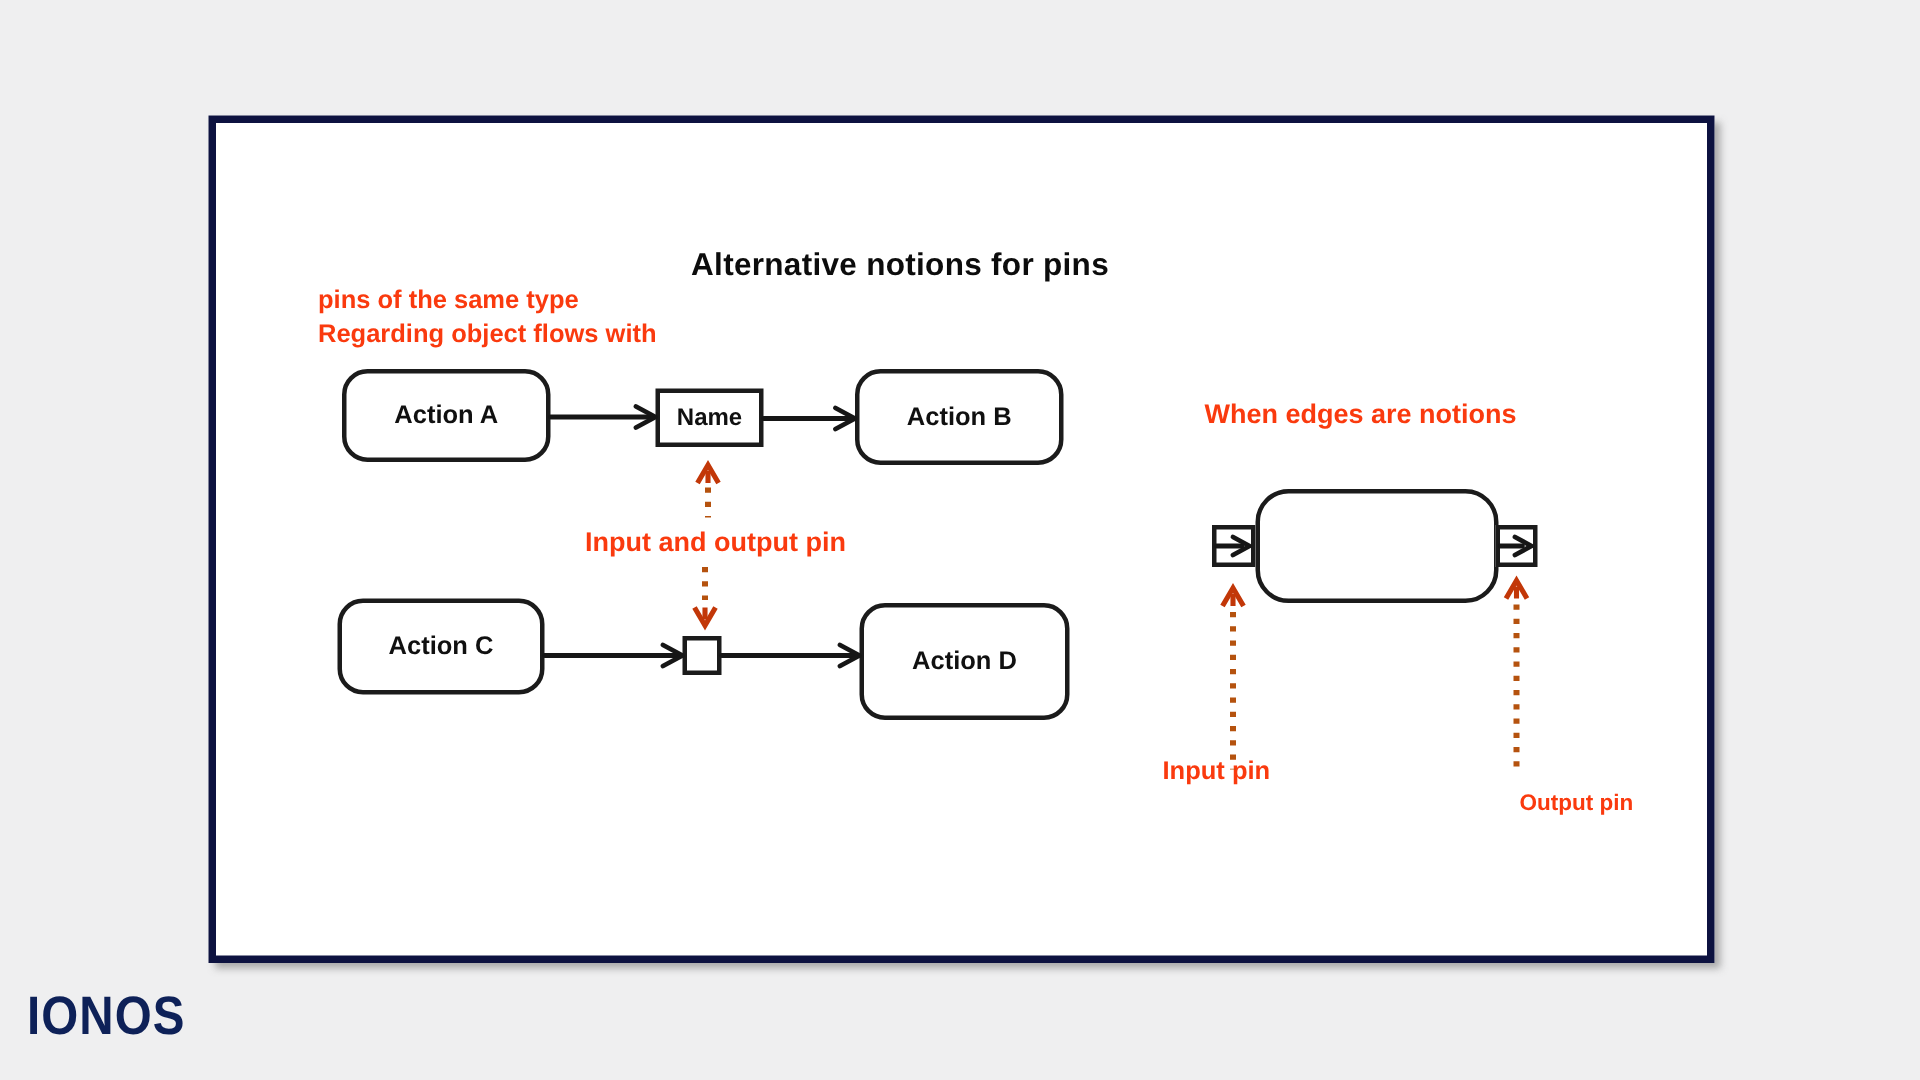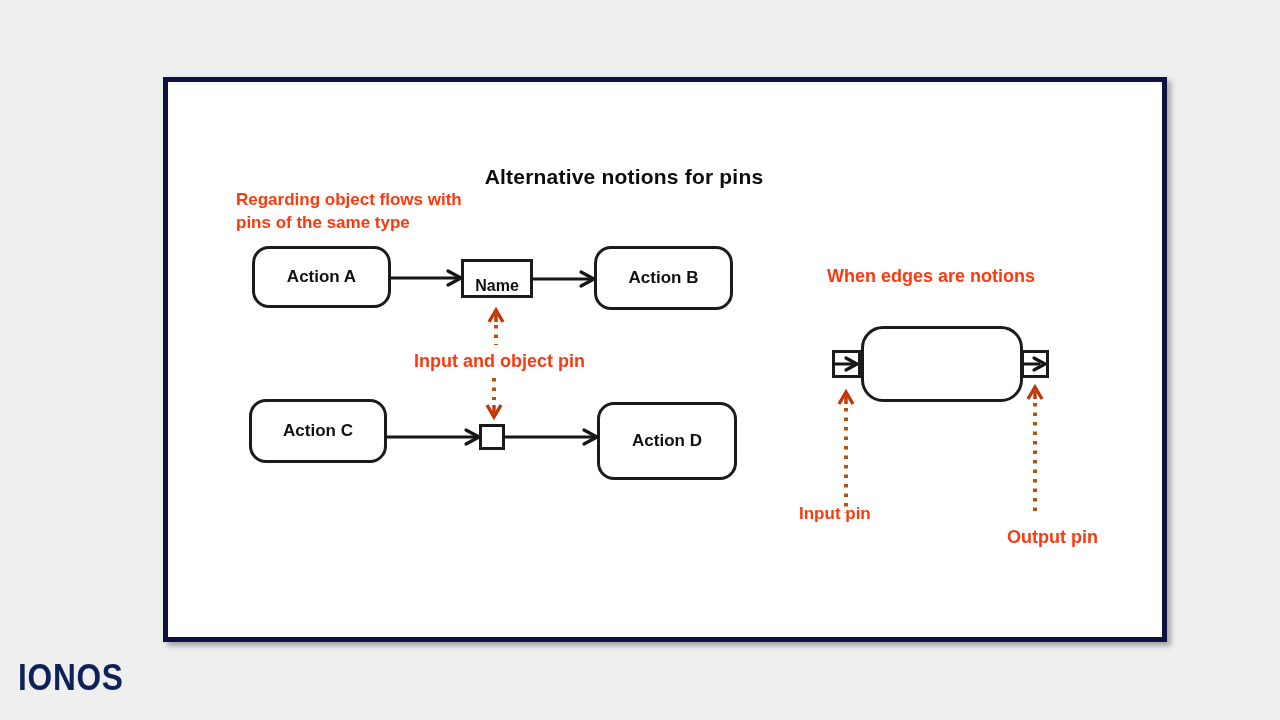--- a/index.html
+++ b/index.html
@@ -6,85 +6,84 @@
   body{
     width:1280px;height:720px;position:relative;overflow:hidden;
     background:var(--page-bg,#efeff0);
     font-family:"Liberation Sans",sans-serif;
   }
   .panel{
     position:absolute;left:139px;top:77px;width:1004px;height:565px;
     box-sizing:border-box;background:var(--panel-bg,#ffffff);
     border:5px solid var(--panel-border,#0d1240);
     box-shadow:4px 4px 5px rgba(110,110,110,.55);
-    margin-left:24px;
   }
   .overlay{position:absolute;left:0;top:0;pointer-events:none;}
   .title{
     position:absolute;left:291px;top:83px;width:330px;text-align:center;
     font-size:21px;font-weight:bold;color:#0c0c0c;letter-spacing:.2px;
   }
   .orange{color:var(--accent,#fa3a0e);font-weight:bold;}
   .caption-left{position:absolute;left:68px;top:106px;font-size:17px;line-height:23px;}
   .box{
     position:absolute;box-sizing:border-box;border:3px solid #1b1b1b;background:#fff;
     display:flex;align-items:center;justify-content:center;
     font-weight:bold;font-size:17px;color:#101010;
   }
   .rounded{border-radius:17px;}
   .box-action-a{left:84px;top:164px;width:139px;height:62px;}
-  .box-name{left:293px;top:177px;width:72px;height:39px;border-width:3px;font-size:16px;align-items:flex-end;}
+  .box-name{left:293px;top:177px;width:72px;height:39px;border-width:3px;font-size:16px;}
   .box-action-b{left:426px;top:164px;width:139px;height:64px;}
   .box-action-c{left:81px;top:317px;width:138px;height:64px;}
   .box-square-pin{left:311px;top:342px;width:26px;height:26px;}
   .box-action-d{left:429px;top:320px;width:140px;height:78px;}
   .box-right-action{left:693px;top:244px;width:162px;height:76px;border-radius:22px;}
   .box-left-pin{left:664px;top:268px;width:29px;height:28px;}
   .box-right-pin{left:853px;top:268px;width:28px;height:28px;}
   .lbl-inout{position:absolute;left:246px;top:269px;width:190px;font-size:18px;}
   .lbl-when{position:absolute;left:659px;top:184px;width:230px;font-size:18px;}
   .lbl-input-pin{position:absolute;left:631px;top:422px;font-size:17px;}
-  .lbl-output-pin{position:absolute;left:839px;top:445px;font-size:18px;}
+  .lbl-output-pin{position:absolute;left:869px;top:445px;font-size:15px;}
   .logo{
     position:absolute;left:18px;top:660px;
     font-size:44px;line-height:1;font-weight:bold;letter-spacing:1px;
     color:var(--logo-color,#0e2158);
     transform:scale(0.72,0.82);transform-origin:left top;
   }
 </style>
 </head>
 <body>
 
 <div class="panel">
 
   <div class="title">Alternative notions for pins</div>
 
   <div class="caption-left orange">
+    <div>pins of the same type</div>
     <div>Regarding object flows with</div>
-    <div>pins of the same type</div>
   </div>
 
   <div class="box rounded box-action-a">
     <span>Action A</span>
   </div>
   <div class="box box-name">
     <span>Name</span>
   </div>
   <div class="box rounded box-action-b">
     <span>Action B</span>
   </div>
   <div class="box rounded box-action-c">
     <span>Action C</span>
   </div>
   <div class="box box-square-pin"></div>
   <div class="box rounded box-action-d">
     <span>Action D</span>
   </div>
 
-  <div class="lbl-inout orange">Input and object pin</div>
+  <div class="lbl-inout orange">Input and output pin</div>
 
   <div class="lbl-when orange">When edges are notions</div>
   <div class="box box-right-action"></div>
   <div class="box box-left-pin"></div>
   <div class="box box-right-pin"></div>
   <div class="lbl-input-pin orange">Input pin</div>
   <div class="lbl-output-pin orange">Output pin</div>
 
   <svg class="overlay" width="994" height="555" viewBox="0 0 994 555">
     <g stroke="#161616" stroke-width="3.2" fill="none" stroke-linecap="round" stroke-linejoin="round">

